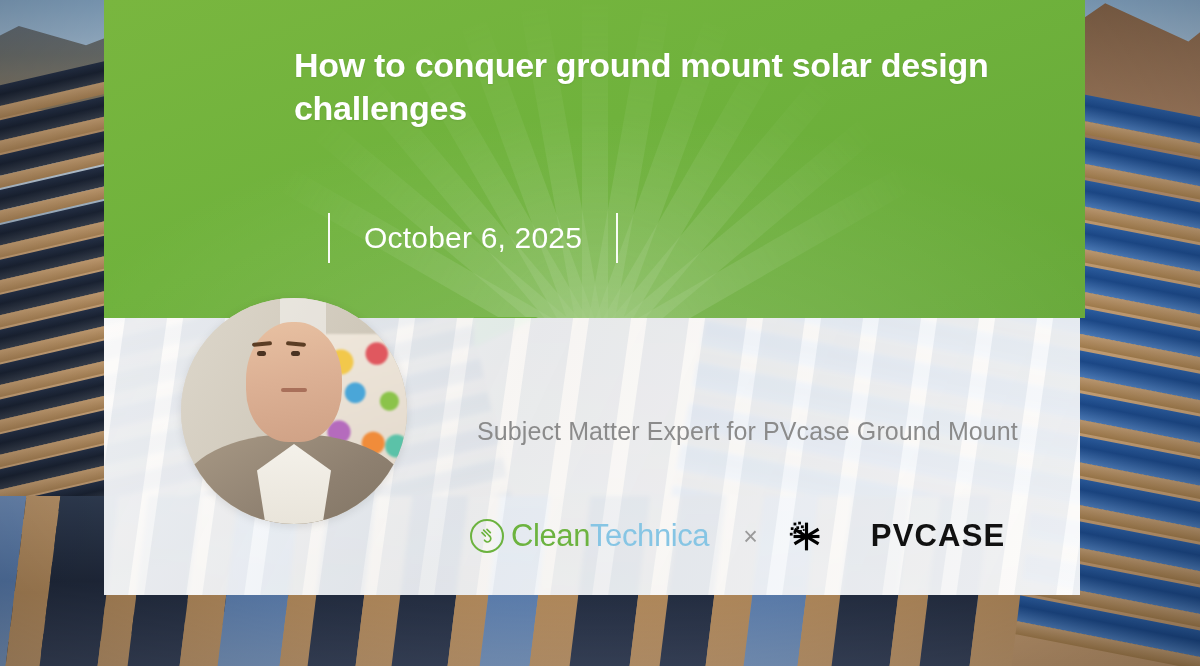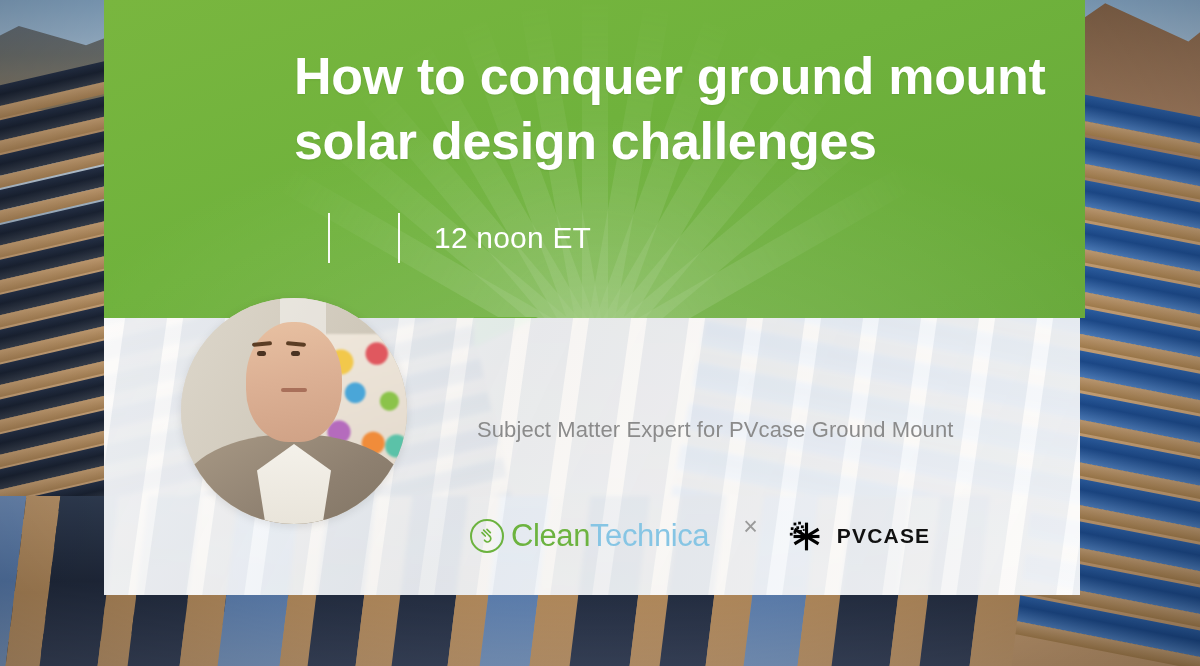--- a/index.html
+++ b/index.html
@@ -117,21 +117,21 @@
   .rays i {
     position:absolute; left:50%; bottom:-40px;
     width:26px; height:430px;
     background:linear-gradient(0deg, rgba(255,255,255,.55) 0%, rgba(255,255,255,0) 85%);
     transform-origin:50% 100%;
   }
 
   .headline {
     position:absolute; left:190px; top:44px; width:800px;
     color:#ffffff;
-    font-size:52px;
+    font-size:34px;
     font-weight:bold;
     line-height:1.25;
     letter-spacing:-0.3px;
     text-shadow:0 1px 2px rgba(0,0,0,.08);
   }
 
   
   .meta {
     position:absolute; left:190px; top:210px;
     display:flex; align-items:center;
@@ -245,28 +245,28 @@
   }
 
   
   .speaker-name {
     position:absolute; left:477px; top:374px;
     font-size:25px; font-weight:bold; color:#5b5b5b;
     letter-spacing:.2px;
   }
   .speaker-role {
     position:absolute; left:477px; top:417px;
-    font-size:22px; color:#8b8b8b;
+    font-size:25px; color:#8b8b8b;
     letter-spacing:.1px;
   }
 
   
   .logos {
     position:absolute; left:470px; top:512px;
-    display:flex; height:48px;
+    display:flex; align-items:center; height:48px;
   }
   .ct-logo { display:flex; align-items:center; }
   .ct-mark {
     width:34px; height:34px; border-radius:50%;
     border:2px solid #6cb33f;
     position:relative; margin-right:7px;
   }
   .ct-mark .plug {
     position:absolute; left:50%; top:50%;
     transform:translate(-50%,-50%);
@@ -274,22 +274,23 @@
   }
   .ct-text { font-size:31px; letter-spacing:-.4px; }
   .ct-text .a { color:#6cb33f; }
   .ct-text .b { color:#86c5e4; }
   .x-sep {
     color:#9a9a9a; font-size:25px; margin:0 30px 0 34px; font-weight:300;
   }
   .pv-logo { display:flex; align-items:center; }
   .pv-mark { width:37px; height:37px; margin-right:12px; }
   .pv-text {
-    font-size:21px; font-weight:bold; color:#111111;
+    font-size:31px; font-weight:bold; color:#111111;
     letter-spacing:1.2px;
+    margin-left:34px;
   }
 </style>
 </head>
 <body>
 
 <div id="stage">
 
   <div class="bg">
     <div class="bg-sky"></div>
     <div class="bg-ground"></div>
@@ -403,22 +404,22 @@
         <i style="transform: translateX(-50%) rotate(30deg);"></i>
         <i style="transform: translateX(-50%) rotate(40deg);"></i>
         <i style="transform: translateX(-50%) rotate(50deg);"></i>
         <i style="transform: translateX(-50%) rotate(60deg);"></i>
       </div>
 
     <div class="headline">How to conquer ground mount solar design challenges</div>
 
     <div class="meta">
       <div class="divider"></div>
+      <div class="when">October 6, 2025</div>
       <div class="divider"></div>
-      <div class="when">12 noon ET</div>
     </div>
   </div>
 
   <div class="tail"></div>
 
   <div class="card">
     <div class="card-ghost" id="cardGhost">
         <i style="left: 0px;"></i>
         <i style="left: 58px;"></i>
         <i style="left: 116px;"></i>

